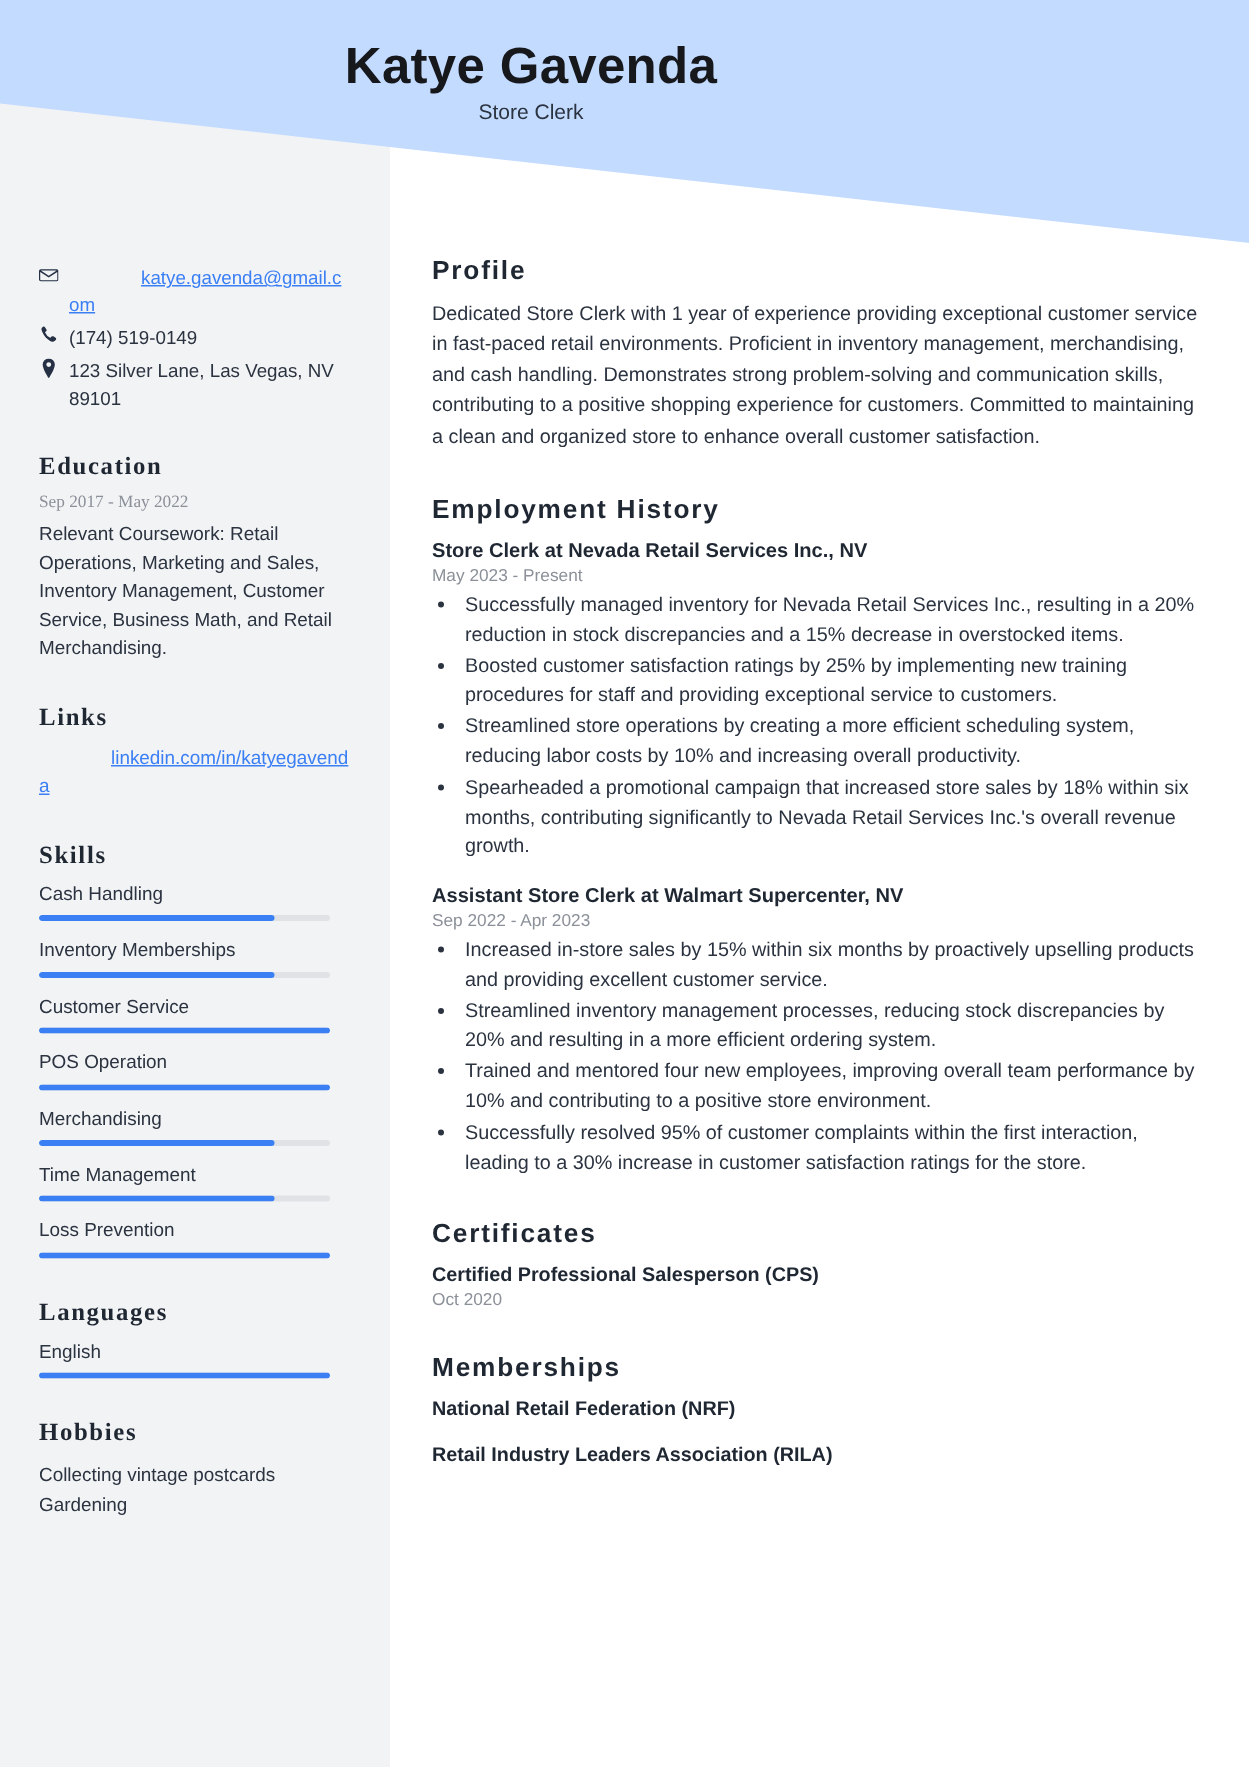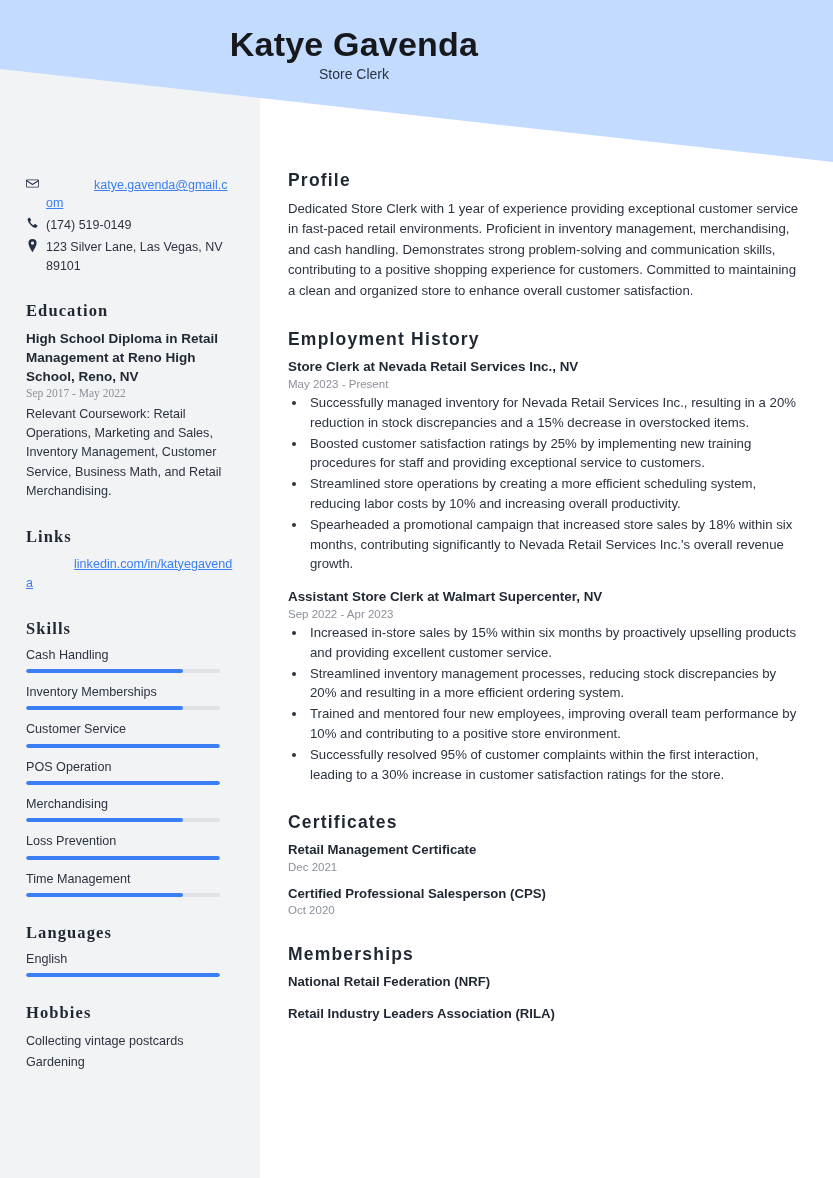--- a/index.html
+++ b/index.html
@@ -286,21 +286,20 @@
           <svg width="13" height="13" viewBox="0 0 16 16" fill="#253045">
               <path d="M8 0a5 5 0 0 0-5 5c0 3.6 4.3 10.3 4.5 10.6a.6.6 0 0 0 1 0C8.7 15.3 13 8.6 13 5a5 5 0 0 0-5-5zm0 7a2 2 0 1 1 0-4 2 2 0 0 1 0 4z"></path>
             </svg>
         </span>
         <span class="contact-txt">123 Silver Lane, Las Vegas, NV 89101</span>
       </li>
     </ul>
 
     <div class="side-sec">
       <div class="side-h">Education</div>
-      <p class="edu-title">High School Diploma in Retail Management at Reno High School, Reno, NV</p>
       <p class="edu-date">Sep 2017 - May 2022</p>
       <p class="edu-desc">Relevant Coursework: Retail Operations, Marketing and Sales, Inventory Management, Customer Service, Business Math, and Retail Merchandising.</p>
     </div>
 
     <div class="side-sec">
       <div class="side-h">Links</div>
       <div style="font-size:12.6px;line-height:1.5;">
         <a class="link" href="#">linkedin.com/in/katyegavenda</a>
       </div>
     </div>
@@ -331,29 +330,29 @@
             <div class="bar-fill" style="width: 100%;"></div>
           </div>
       </div>
       <div class="skill-item">
         <div class="skill-label">Merchandising</div>
         <div class="bar-track">
             <div class="bar-fill" style="width: 81%;"></div>
           </div>
       </div>
       <div class="skill-item">
+        <div class="skill-label">Time Management</div>
+        <div class="bar-track">
+            <div class="bar-fill" style="width: 81%;"></div>
+          </div>
+      </div>
+      <div class="skill-item">
         <div class="skill-label">Loss Prevention</div>
         <div class="bar-track">
             <div class="bar-fill" style="width: 100%;"></div>
-          </div>
-      </div>
-      <div class="skill-item">
-        <div class="skill-label">Time Management</div>
-        <div class="bar-track">
-            <div class="bar-fill" style="width: 81%;"></div>
           </div>
       </div>
     </div>
 
     <div class="side-sec">
       <div class="side-h">Languages</div>
       <div class="skill-item">
         <div class="skill-label">English</div>
         <div class="bar-track">
             <div class="bar-fill" style="width: 100%;"></div>
@@ -398,24 +397,20 @@
           <li>Streamlined inventory management processes, reducing stock discrepancies by 20% and resulting in a more efficient ordering system.</li>
           <li>Trained and mentored four new employees, improving overall team performance by 10% and contributing to a positive store environment.</li>
           <li>Successfully resolved 95% of customer complaints within the first interaction, leading to a 30% increase in customer satisfaction ratings for the store.</li>
         </ul>
       </div>
     </div>
 
     <div class="main-sec">
       <div class="main-h">Certificates</div>
       <div class="cert">
-        <p class="cert-title">Retail Management Certificate</p>
-        <p class="cert-date">Dec 2021</p>
-      </div>
-      <div class="cert">
         <p class="cert-title">Certified Professional Salesperson (CPS)</p>
         <p class="cert-date">Oct 2020</p>
       </div>
     </div>
 
     <div class="main-sec">
       <div class="main-h">Memberships</div>
       <p class="memb">National Retail Federation (NRF)</p>
       <p class="memb">Retail Industry Leaders Association (RILA)</p>
     </div>

